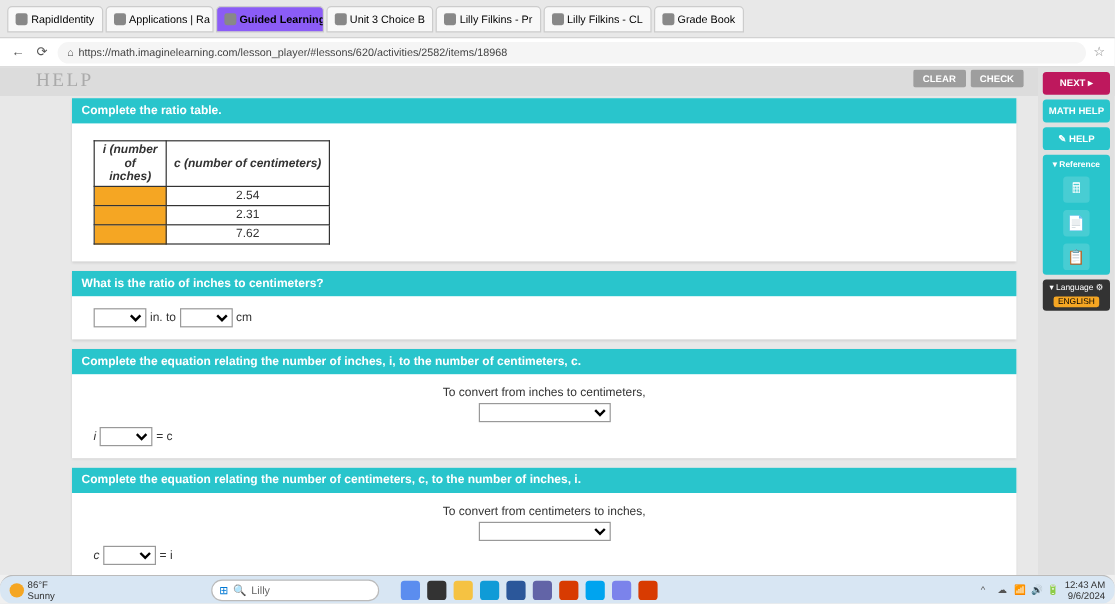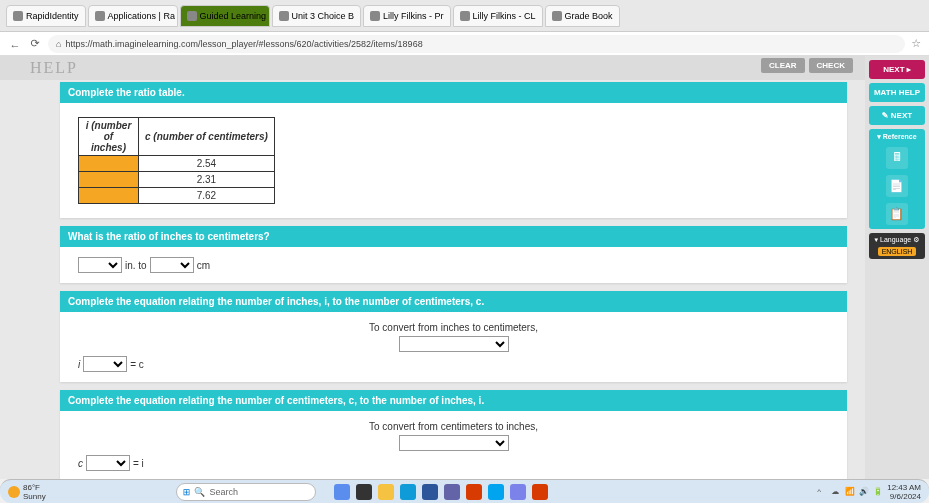--- a/index.html
+++ b/index.html
@@ -28,21 +28,21 @@
     border-radius: 4px 4px 0 0;
     padding: 2px 6px;
     font-size: 9px;
     display: flex;
     align-items: center;
     gap: 3px;
     max-width: 90px;
     overflow: hidden;
     white-space: nowrap;
   }
-  .tab.active { background: #4d7c0f; }
+  .tab.active { background: #8b5cf6; font-weight: bold; }
   .favicon { width: 10px; height: 10px; background: #888; border-radius: 2px; flex-shrink: 0; }
   .addr-bar {
     height: 24px;
     background: #fff;
     display: flex;
     align-items: center;
     padding: 0 8px;
     gap: 6px;
     border-bottom: 1px solid #ddd;
   }
@@ -336,21 +336,21 @@
           <span> = i</span>
         </div>
       </div>
     </div>
 
   </div>
 
   <div class="right-rail">
     <div class="rail-btn rail-next">NEXT ▸</div>
     <div class="rail-btn rail-help">MATH HELP</div>
-    <div class="rail-btn rail-tools">✎ NEXT</div>
+    <div class="rail-btn rail-tools">✎ HELP</div>
     <div class="ref-box">
       <div class="ref-title">▾ Reference</div>
       <div class="ref-icon">🖩</div>
       <div class="ref-icon">📄</div>
       <div class="ref-icon">📋</div>
     </div>
     <div class="lang-box">
       <span>▾ Language ⚙</span>
       <span class="lang-badge">ENGLISH</span>
     </div>
@@ -361,21 +361,21 @@
   <div class="weather">
     <div class="weather-icon"></div>
     <div>
       <div>86°F</div>
       <div>Sunny</div>
     </div>
   </div>
   <div class="search-bar">
     <span style="color:#0078d4;">⊞</span>
     <span>🔍</span>
-    <span>Search</span>
+    <span>Lilly</span>
   </div>
   <div class="tb-icons">
     <div class="tb-icon" style="background:#5b8def;"></div>
     <div class="tb-icon" style="background:#333;"></div>
     <div class="tb-icon" style="background:#f5c242;"></div>
     <div class="tb-icon" style="background:#0f9bd7;"></div>
     <div class="tb-icon" style="background:#2b579a;"></div>
     <div class="tb-icon" style="background:#6264a7;"></div>
     <div class="tb-icon" style="background:#d83b01;"></div>
     <div class="tb-icon" style="background:#00a4ef;"></div>

